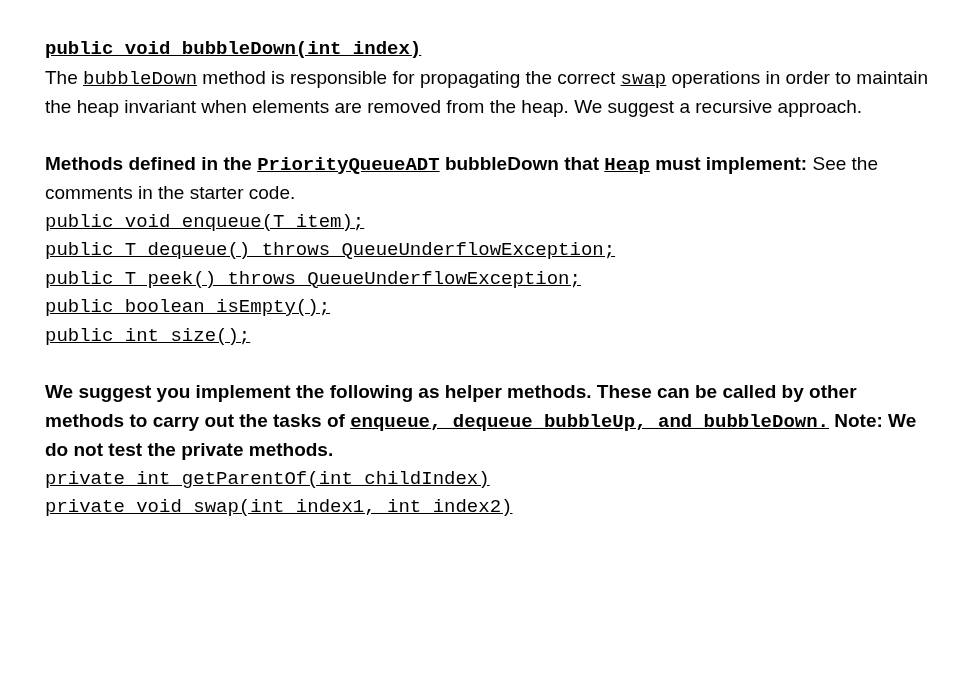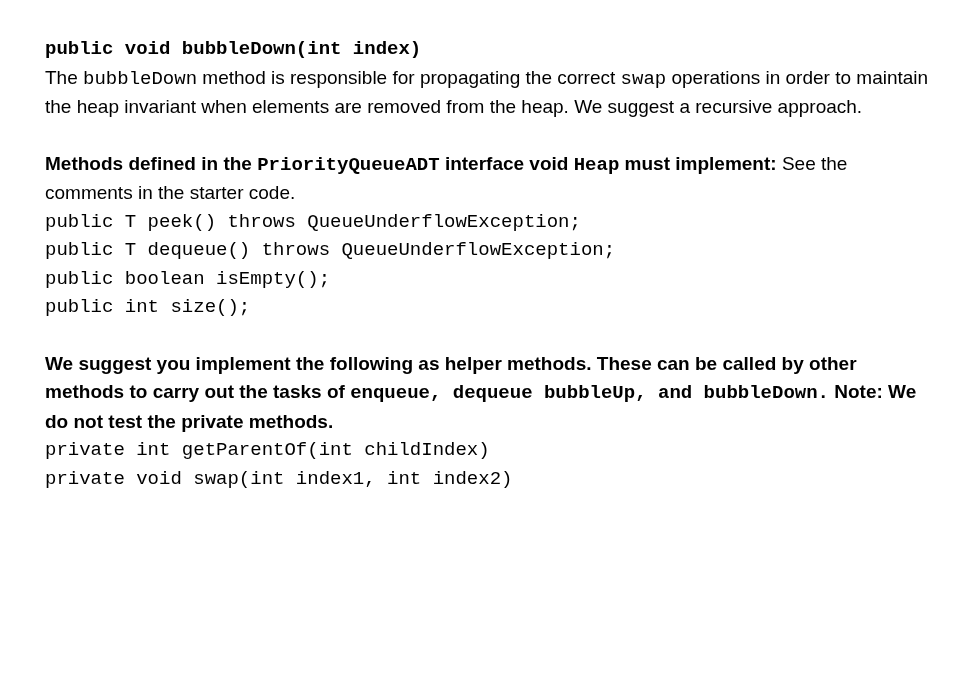--- a/index.html
+++ b/index.html
@@ -8,20 +8,21 @@
       line-height: 1.5;
       color: #000;
       background: #fff;
       margin: 0;
       padding: 35px 45px;
       width: 976px;
       box-sizing: border-box;
     }
     .mono {
       font-family: "Courier New", Courier, monospace;
+      text-decoration: underline;
     }
     .bold {
       font-weight: bold;
     }
     .section {
       margin-bottom: 28px;
     }
     .section:last-child {
       margin-bottom: 0;
     }
@@ -37,24 +38,25 @@
 
 <div class="section">
   <div class="mono bold sig-line">public void bubbleDown(int index)</div>
   <p class="para">
     <span>The </span><span class="mono">bubbleDown</span><span> method is responsible for propagating the correct </span><span class="mono">swap</span><span> operations in order to maintain the heap invariant when elements are removed from the heap. We suggest a recursive approach.</span>
   </p>
 </div>
 
 <div class="section">
   <p class="para">
-    <span class="bold">Methods defined in the </span><span class="mono bold">PriorityQueueADT</span><span class="bold"> interface void </span><span class="mono bold">Heap</span><span class="bold"> must implement:</span><span> See the comments in the starter code.</span>
+    <span class="bold">Methods defined in the </span><span class="mono bold">PriorityQueueADT</span><span class="bold"> bubbleDown that </span><span class="mono bold">Heap</span><span class="bold"> must implement:</span><span> See the comments in the starter code.</span>
   </p>
+  <div class="mono sig-line">public void enqueue(T item);</div>
+  <div class="mono sig-line">public T dequeue() throws QueueUnderflowException;</div>
   <div class="mono sig-line">public T peek() throws QueueUnderflowException;</div>
-  <div class="mono sig-line">public T dequeue() throws QueueUnderflowException;</div>
   <div class="mono sig-line">public boolean isEmpty();</div>
   <div class="mono sig-line">public int size();</div>
 </div>
 
 <div class="section">
   <p class="para bold">
     <span>We suggest you implement the following as helper methods. These can be called by other methods to carry out the tasks of </span><span class="mono">enqueue, dequeue bubbleUp, and bubbleDown.</span><span>  Note: We do not test the private methods.</span>
   </p>
   <div class="mono sig-line">private int getParentOf(int childIndex)</div>
   <div class="mono sig-line">private void swap(int index1, int index2)</div>

